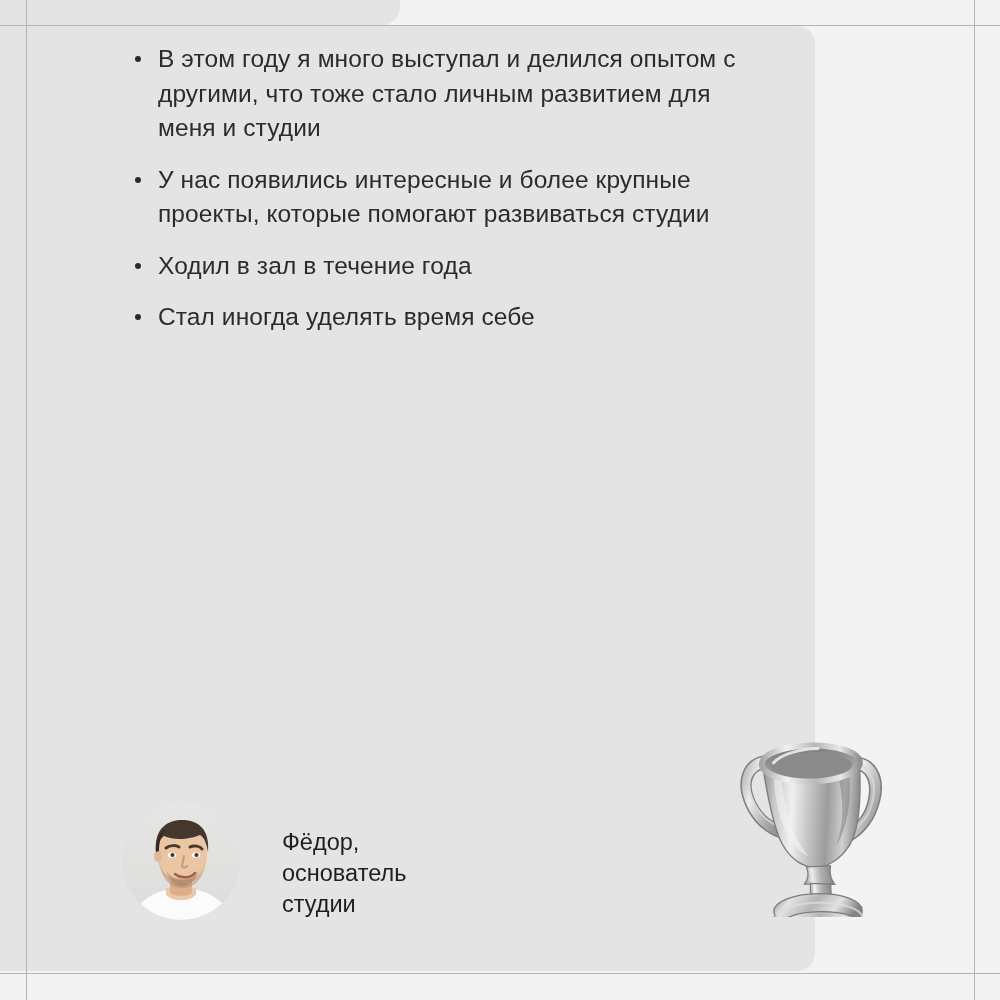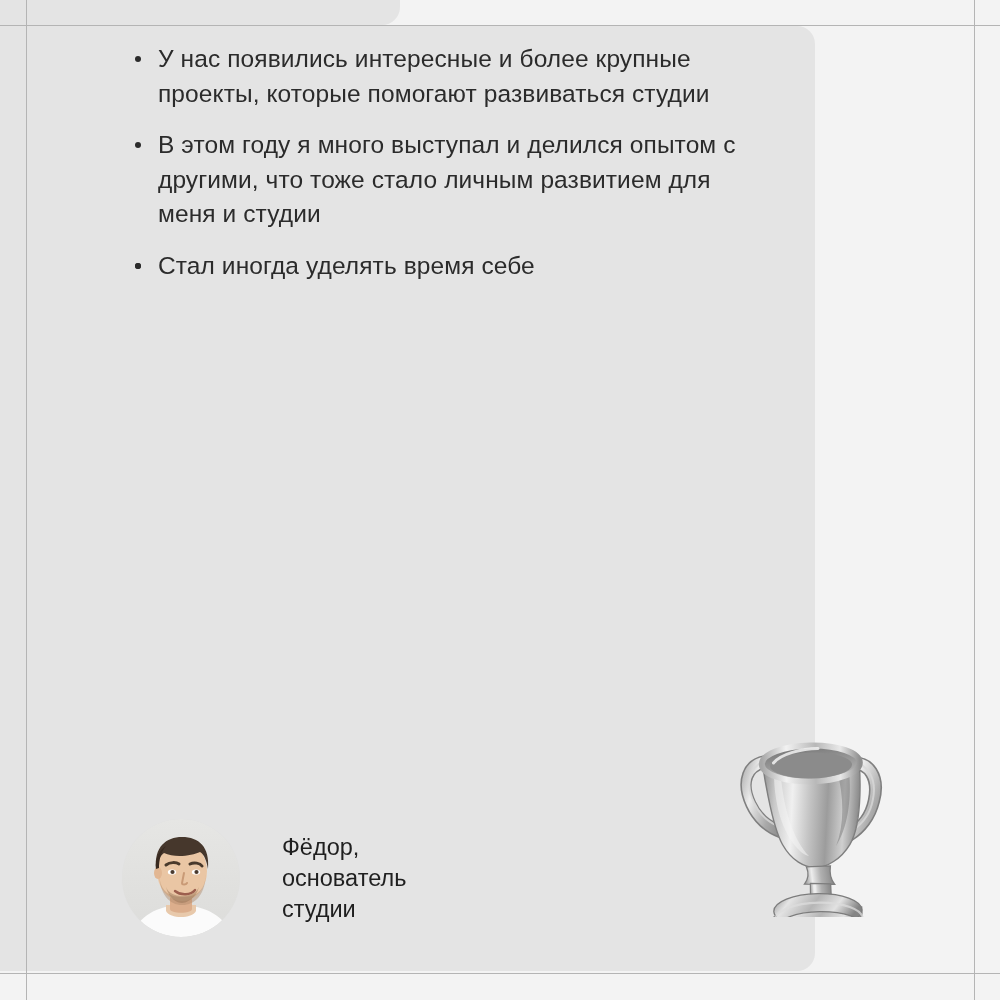--- a/index.html
+++ b/index.html
@@ -83,23 +83,23 @@
     width: 6px;
     height: 6px;
     border-radius: 50%;
     background: #2b2b2b;
   }
 
   
   #author-block {
     position: absolute;
     left: 122px;  
-    top: 819px;
+    top: 802px;
     display: flex;
-    align-items: center;
+    align-items: flex-end;
     z-index: 20;
   }
   #avatar {
     width: 118px;
     height: 118px;
     border-radius: 50%;
     overflow: hidden;
     background: #e0e0e0;
     flex: 0 0 auto;
     position: relative;
@@ -132,28 +132,29 @@
 <div id="guide-h-top"></div>
 <div id="guide-h-bottom"></div>
 
 <div id="prev-card"></div>
 
 <div id="slide-card"></div>
 
 <ul id="bullet-list">
   <li class="bullet-item">
     <span class="bullet-dot"></span>
+    <span>В этом году я много выступал и делился опытом с другими, что тоже стало личным развитием для меня и студии</span>
+  </li>
+  <li class="bullet-item">
+    <span class="bullet-dot"></span>
     <span>У нас появились интересные и более крупные проекты, которые помогают развиваться студии</span>
   </li>
   <li class="bullet-item">
     <span class="bullet-dot"></span>
-    <span>В этом году я много выступал и делился опытом с другими, что тоже стало личным развитием для меня и студии</span>
-  </li>
-  <li class="bullet-item">
-    <span class="bullet-dot"></span>
+    <span>Ходил в зал в течение года</span>
   </li>
   <li class="bullet-item">
     <span class="bullet-dot"></span>
     <span>Стал иногда уделять время себе</span>
   </li>
 </ul>
 
 <div id="author-block">
   <div id="avatar">
     <svg viewBox="0 0 118 118" xmlns="http://www.w3.org/2000/svg" aria-hidden="true">

